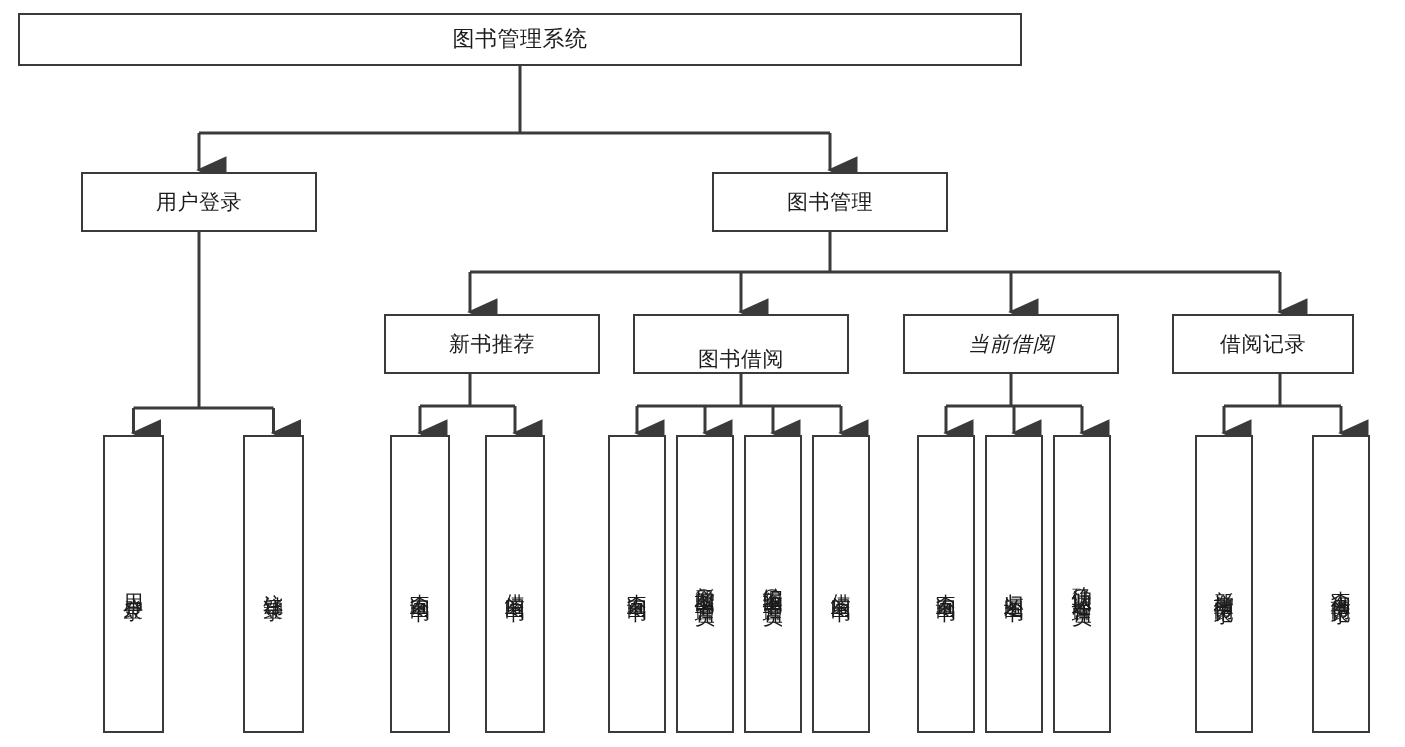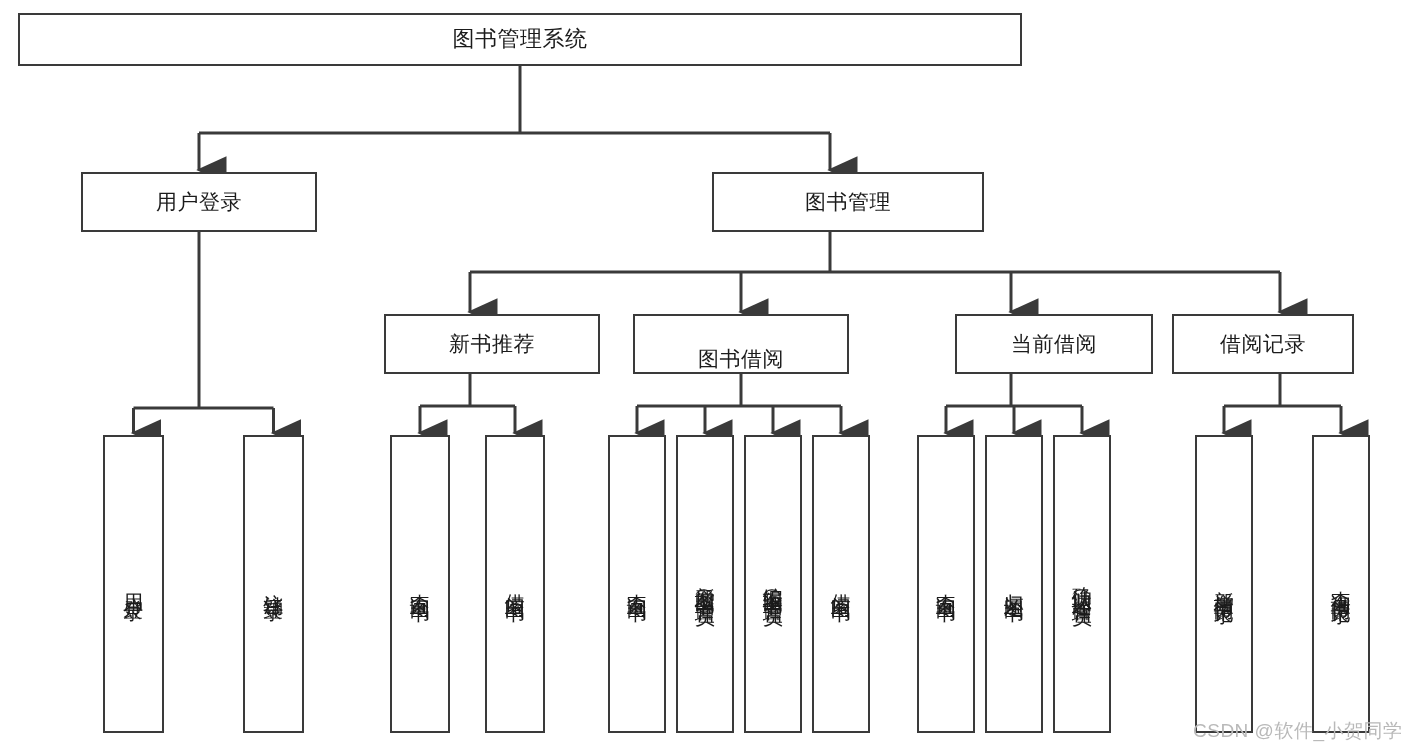--- a/index.html
+++ b/index.html
@@ -117,32 +117,32 @@
   </svg>
 
   <div class="node root horiz" id="node-root" style="left: 18px; top: 13px; width: 1004px; height: 53px;">
     <span>图书管理系统</span>
   </div>
 
   <div id="level2-layer">
       <div class="node horiz" style="left: 81px; top: 172px; width: 236px; height: 60px;">
         <span>用户登录</span>
       </div>
-      <div class="node horiz" style="left: 712px; top: 172px; width: 272px; height: 60px;">
+      <div class="node horiz" style="left: 712px; top: 172px; width: 236px; height: 60px;">
         <span>图书管理</span>
       </div>
     </div>
   <div id="level3-layer">
       <div class="node horiz" style="left: 384px; top: 314px; width: 216px; height: 60px;">
         <span>新书推荐</span>
       </div>
       <div class="node horiz" style="left: 633px; top: 314px; width: 216px; height: 60px; align-items: flex-end;">
         <span>图书借阅</span>
       </div>
-      <div class="node horiz" style="left: 955px; top: 314px; width: 198px; height: 60px;">
+      <div class="node horiz" style="left: 903px; top: 314px; width: 216px; height: 60px; font-style: italic;">
         <span>当前借阅</span>
       </div>
       <div class="node horiz" style="left: 1172px; top: 314px; width: 182px; height: 60px;">
         <span>借阅记录</span>
       </div>
     </div>
   <div id="leaf-layer">
       <div class="node vert" style="left: 103px; top: 435px; width: 61px; height: 298px;">
         <span class="vtext">用户登录</span>
       </div>
@@ -177,15 +177,14 @@
         <span class="vtext">确认归还（管理员）</span>
       </div>
       <div class="node vert" style="left: 1195px; top: 435px; width: 58px; height: 298px;">
         <span class="vtext">新增借阅记录</span>
       </div>
       <div class="node vert" style="left: 1312px; top: 435px; width: 58px; height: 298px;">
         <span class="vtext">查询借阅记录</span>
       </div>
     </div>
 
-  <div class="watermark" style="left: 1193px; top: 718px; color: rgb(185, 185, 185);">CSDN @软件_小贺同学</div>
 
 </div>
 
 </body></html>

